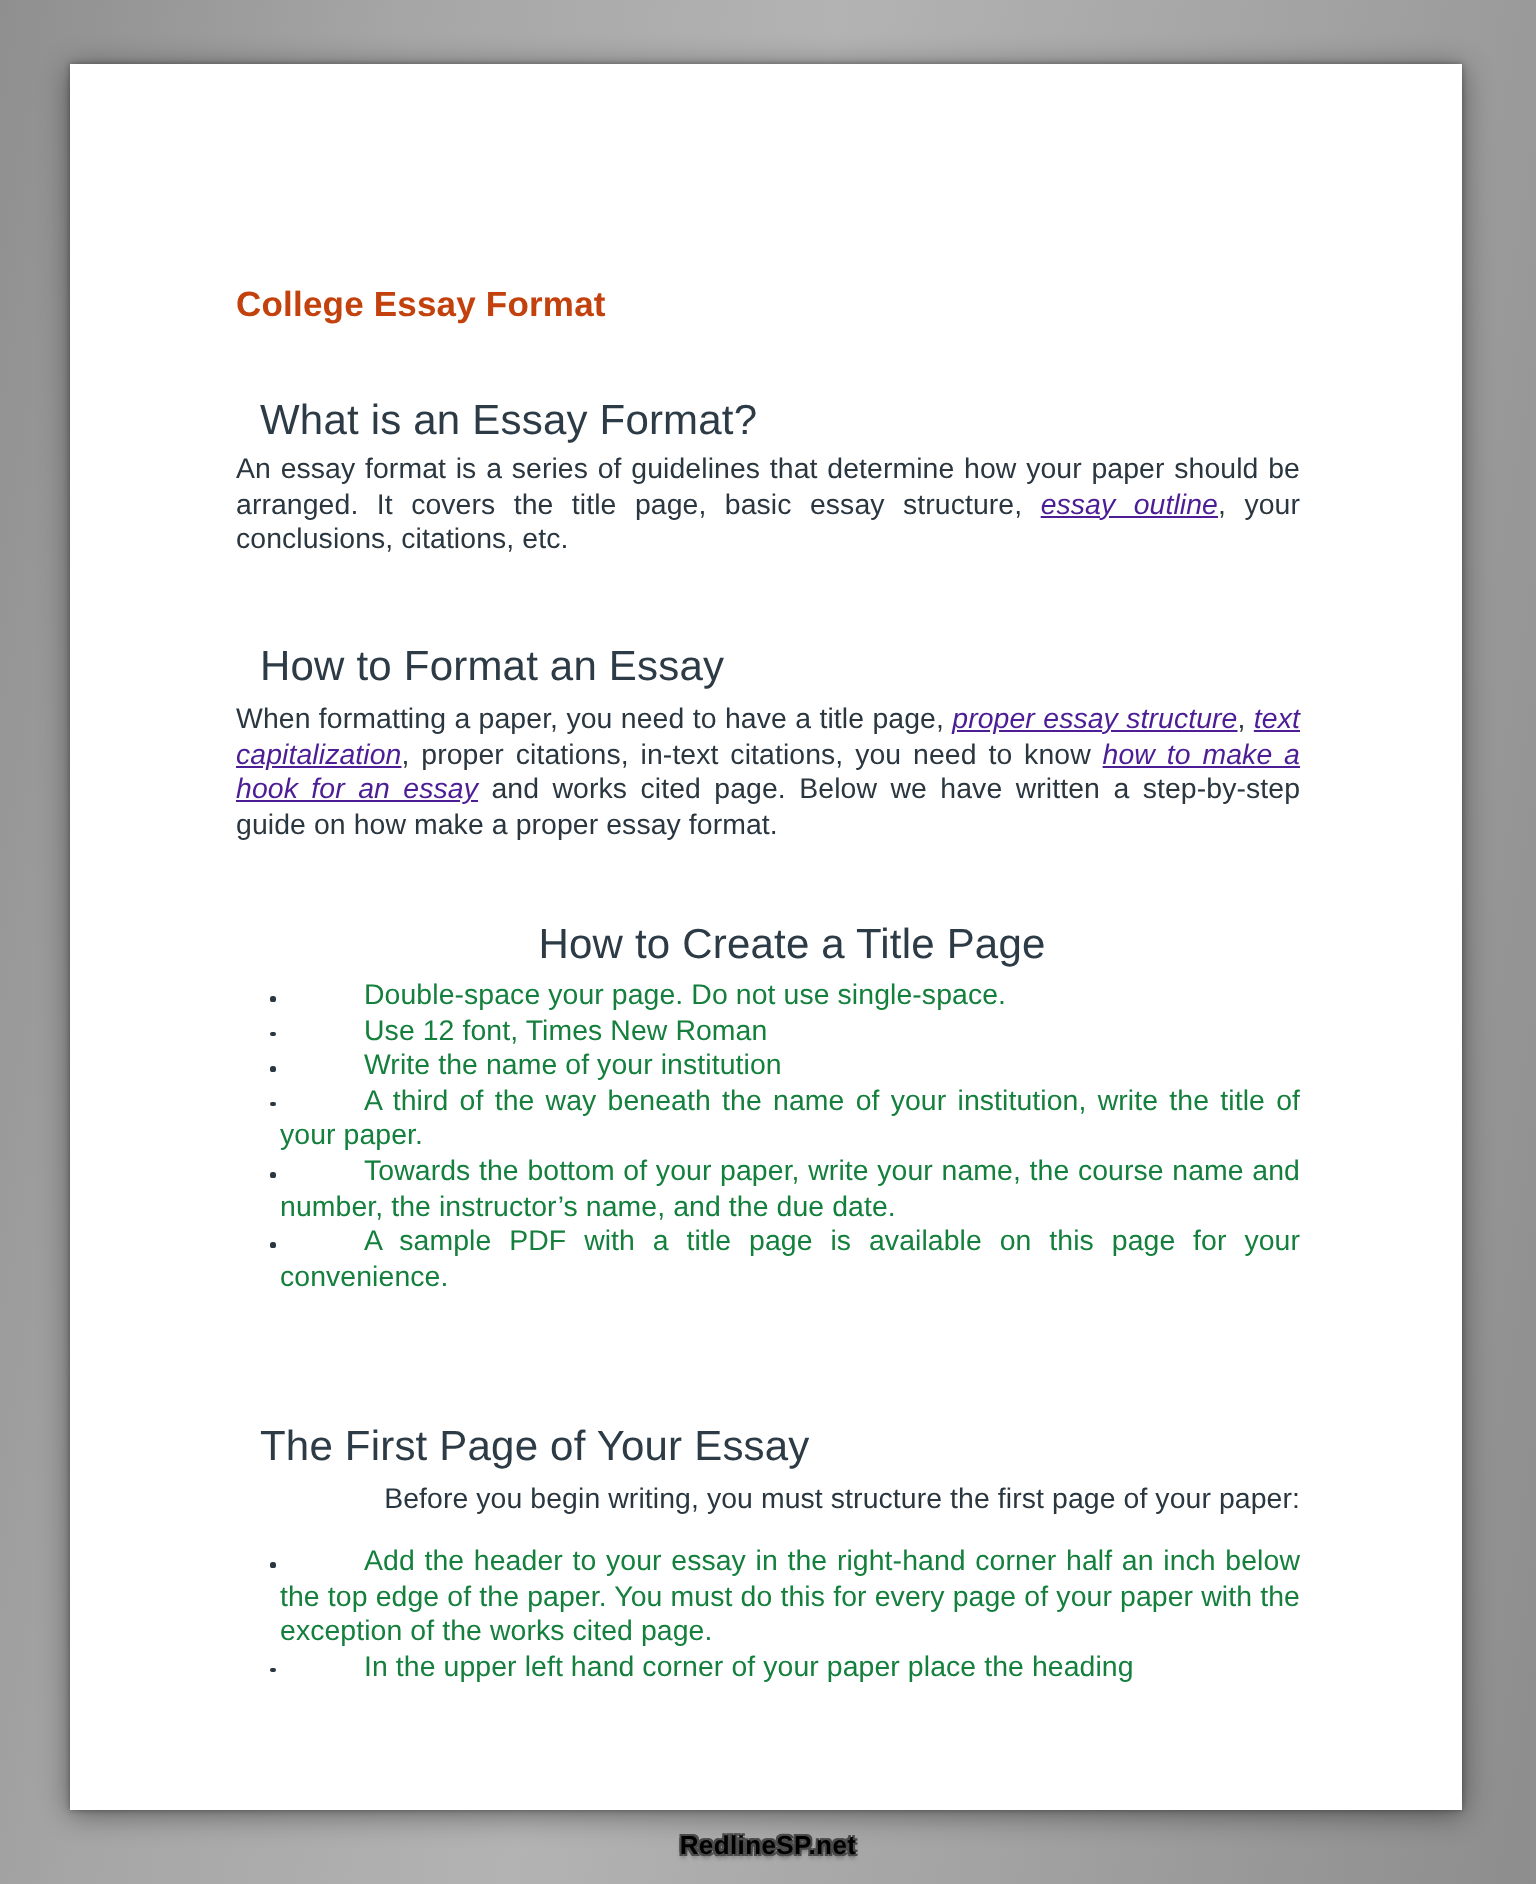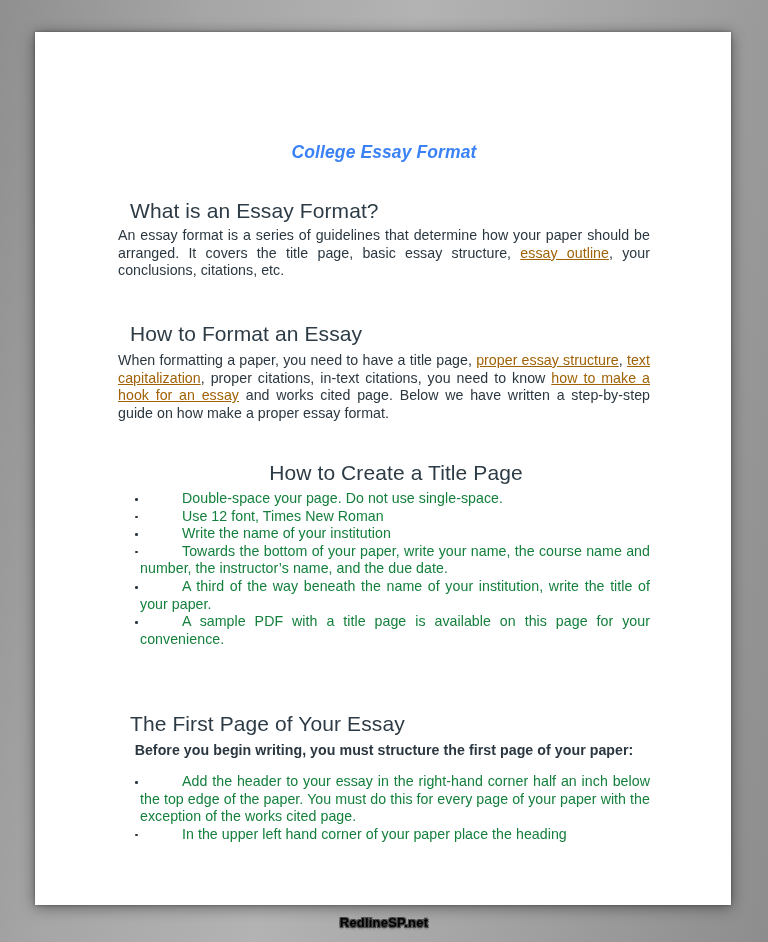--- a/index.html
+++ b/index.html
@@ -29,53 +29,51 @@
   #doc-body {
     position: absolute;
     left: 83px;   
     top: 0;
     width: 532px; 
     height: 100%;
   }
 
   
   .doc-title {
-    text-align: center;
     font-size: 17.5px;
-    color: #3b82f6;
+    color: #c2410c;
     margin: 0;
     padding: 0;
     position: absolute;
     top: 110px;
     left: 0;
     width: 532px;
     letter-spacing: 0.1px;
-    font-style: italic;
   }
 
   .sec-head {
     font-size: 21px;
     font-weight: normal;
     color: #2c3b45;
     margin: 12px;
     letter-spacing: 0.1px;
     white-space: nowrap;
   }
 
   .para {
     font-size: 14.2px;
     line-height: 17.6px;
     color: #2b3740;
     text-align: justify;
     margin: 0;
     letter-spacing: 0.05px;
   }
-  .para.noj { text-align: center; font-weight: bold; }
+  .para.noj { text-align: right; }
 
-  .lnk { color: #a16207; }
+  .lnk { color: #4c1d95; font-style: italic; }
 
   
   ul.blist {
     list-style: none;
     margin: 0;
     padding: 0;
   }
   ul.blist > li {
     position: relative;
     padding-left: 22px;
@@ -154,22 +152,22 @@
     <p class="para blk" id="sec2-para">
       <span>When formatting a paper, you need to have a title page, </span><a class="lnk" href="#">proper essay structure</a><span>, </span><a class="lnk" href="#">text capitalization</a><span>, proper citations, in-text citations, you need to know </span><a class="lnk" href="#">how to make a hook for an essay</a><span> and works cited page. Below we have written a step-by-step guide on how make a proper essay format.</span>
     </p>
 
     <h2 class="sec-head blk" id="sec3-head">How to Create a Title Page</h2>
 
     <ul class="blist blk" id="sec3-list">
       <li><span class="tab"></span><span>Double-space your page. Do not use single-space.</span></li>
       <li><span class="tab"></span><span>Use 12 font, Times New Roman</span></li>
       <li><span class="tab"></span><span>Write the name of your institution</span></li>
+      <li><span class="tab"></span><span>A third of the way beneath the name of your institution, write the title of your paper.</span></li>
       <li><span class="tab"></span><span>Towards the bottom of your paper, write your name, the course name and number, the instructor’s name, and the due date.</span></li>
-      <li><span class="tab"></span><span>A third of the way beneath the name of your institution, write the title of your paper.</span></li>
       <li><span class="tab"></span><span>A sample PDF with a title page is available on this page for your convenience.</span></li>
     </ul>
 
     <h2 class="sec-head blk" id="sec4-head">The First Page of Your Essay</h2>
 
     <p class="para noj blk" id="sec4-para">Before you begin writing, you must structure the first page of your paper:</p>
 
     <ul class="blist blk" id="sec4-list">
       <li><span class="tab"></span><span>Add the header to your essay in the right-hand corner half an inch below the top edge of the paper. You must do this for every page of your paper with the exception of the works cited page.</span></li>
       <li><span class="tab"></span><span>In the upper left hand corner of your paper place the heading</span></li>

